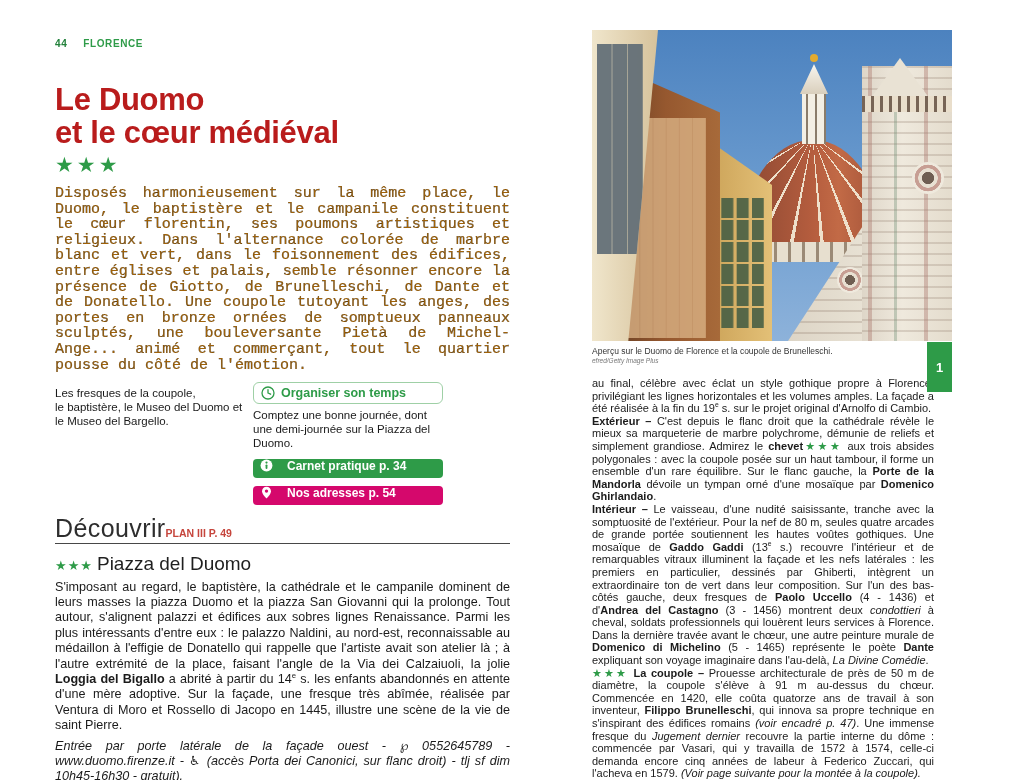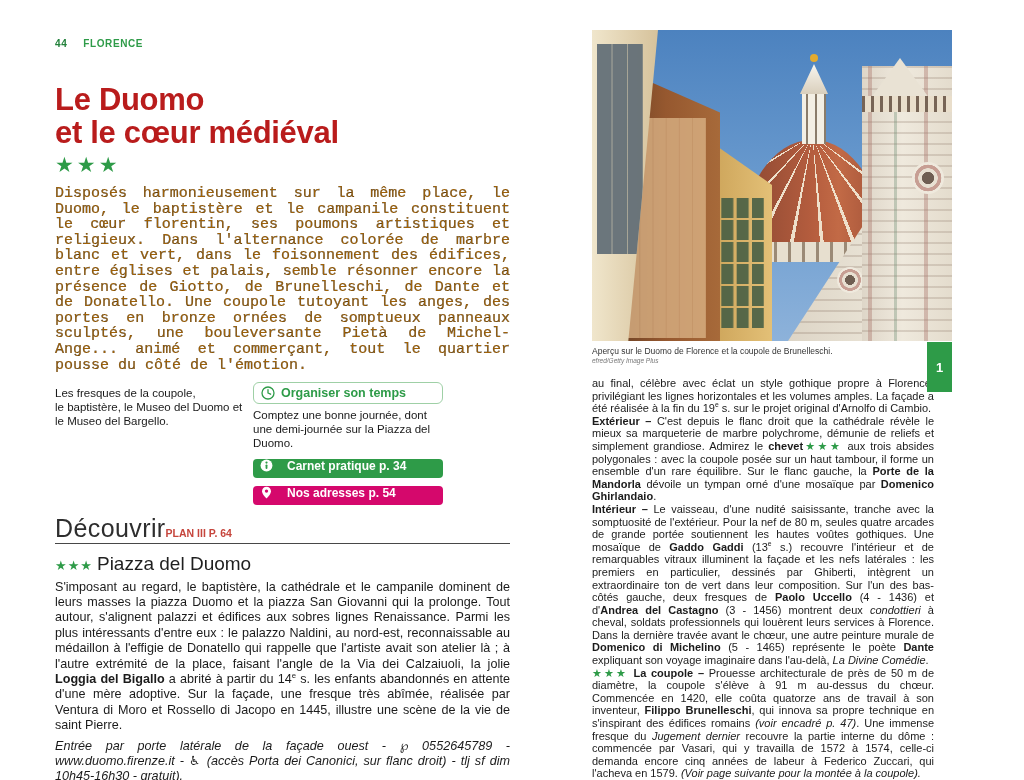--- a/index.html
+++ b/index.html
@@ -155,21 +155,21 @@
               <path d="M7 0.8 C4.3 0.8 2.2 2.9 2.2 5.6 C2.2 9.2 7 13.4 7 13.4 C7 13.4 11.8 9.2 11.8 5.6 C11.8 2.9 9.7 0.8 7 0.8 Z" fill="#fff"></path>
               <circle cx="7" cy="5.5" r="1.8" fill="#d5086c"></circle>
             </svg>
           <span>Nos adresses p. 54</span>
         </div>
       </div>
     </div>
 
     <div class="section-row">
       <h2 class="decouvrir">Découvrir</h2>
-      <span class="planref-red">PLAN III P. 64</span>
+      <span class="planref-red">PLAN III P. 49</span>
     </div>
 
     <h3 class="sub">
       <span class="stars">★★★</span><span>Piazza del Duomo</span>
     </h3>
     <p class="body"><span>S'imposant au regard, le baptistère, la cathédrale et le campanile dominent de leurs masses la piazza Duomo et la piazza San Giovanni qui la prolonge. Tout autour, s'alignent palazzi et édifices aux sobres lignes Renaissance. Parmi les plus intéressants d'entre eux : le palazzo Naldini, au nord-est, reconnaissable au médaillon à l'effigie de Donatello qui rappelle que l'artiste avait son atelier là ; à l'autre extrémité de la place, faisant l'angle de la Via dei Calzaiuoli, la jolie </span><span class="seg-b">Loggia del Bigallo</span><span> a abrité à partir du 14</span><span class="seg-sup">e</span><span> s. les enfants abandonnés en attente d'une mère adoptive. Sur la façade, une fresque très abîmée, réalisée par Ventura di Moro et Rossello di Jacopo en 1445, illustre une scène de la vie de saint Pierre.</span></p>
 
     <p class="body"><span class="seg-i">Entrée par porte latérale de la façade ouest - ℘ 0552645789 - www.duomo.firenze.it - ♿ (accès Porta dei Canonici, sur flanc droit) - tlj sf dim 10h45-16h30 - gratuit).</span></p>
   </div>
 

